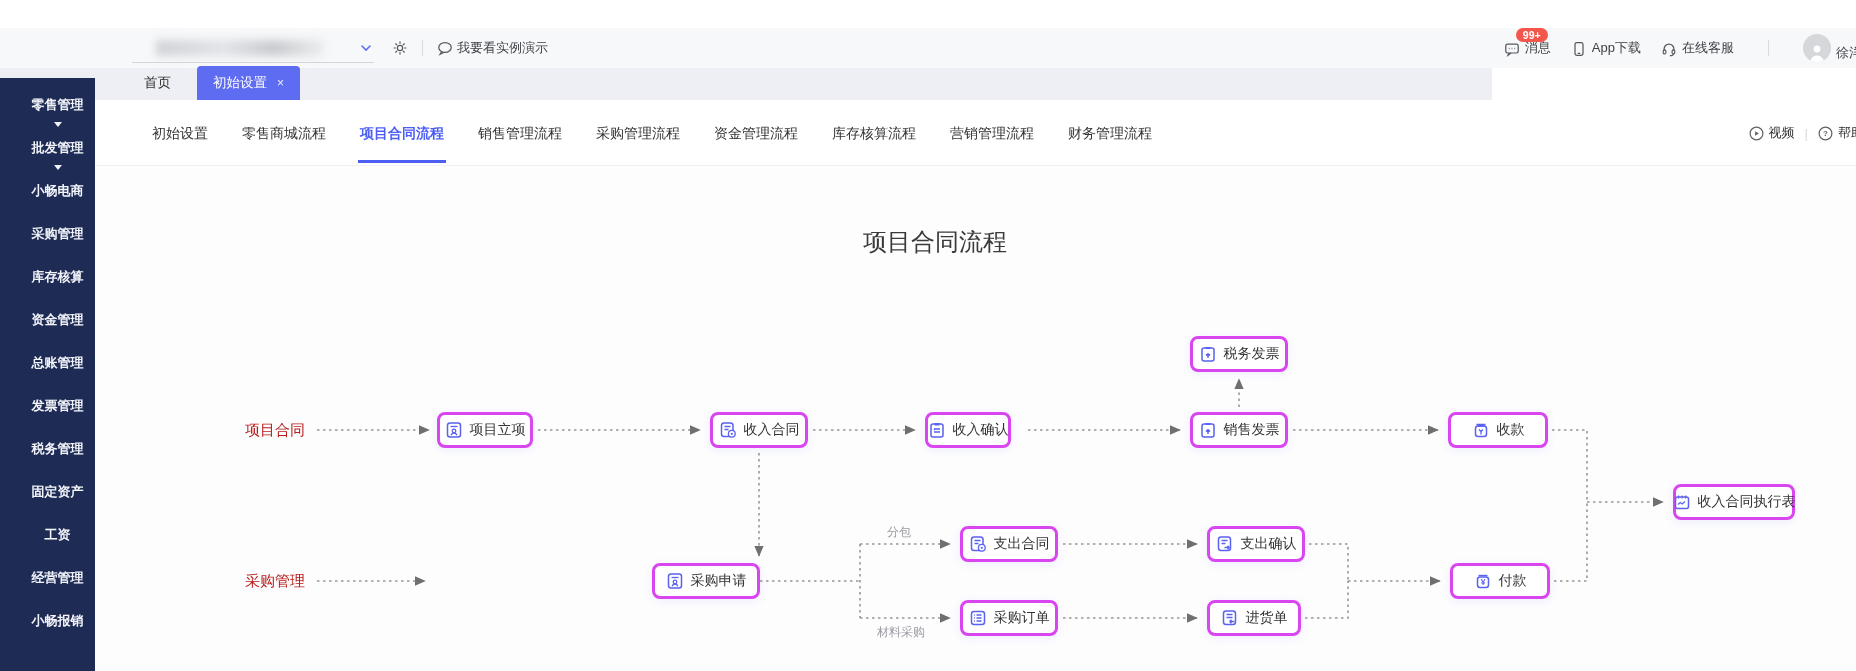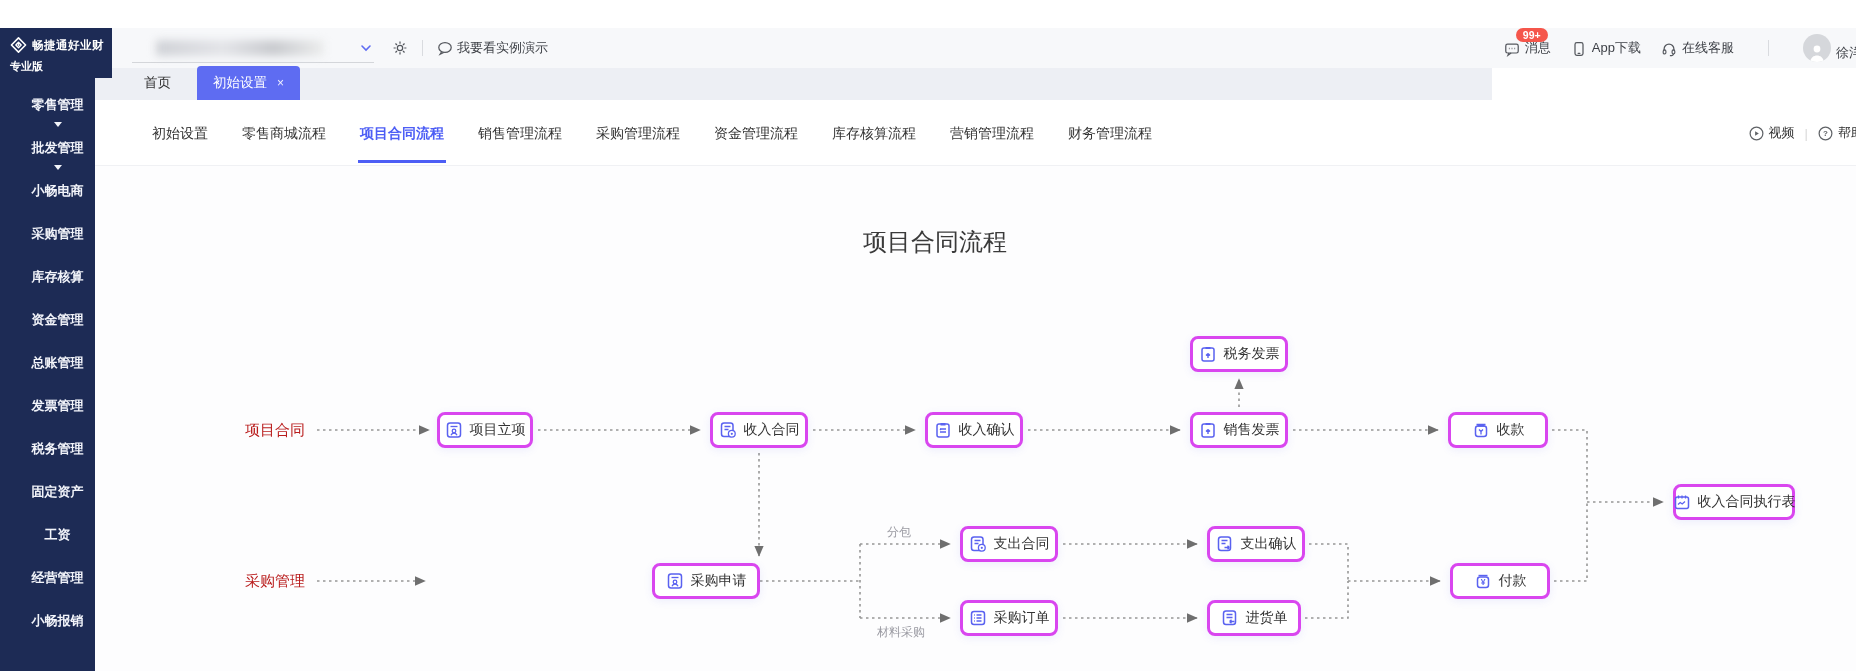--- a/index.html
+++ b/index.html
@@ -182,31 +182,20 @@
           <svg width="20" height="20" viewBox="0 0 20 20">
               <circle cx="10" cy="7" r="3.4" fill="#fff"></circle>
               <path d="M3 20c.8-4.5 3.8-6.5 7-6.5s6.2 2 7 6.5z" fill="#fff"></path>
             </svg>
         </span>
         <span>徐洋</span>
       </span>
     </div>
   </div>
 
-  <div class="logo-box">
-    <div class="logo-row">
-      <svg width="22" height="22" viewBox="0 0 24 24">
-        <path d="M12 2L22 12L12 22L2 12Z" fill="none" stroke="#fff" stroke-width="2.2" stroke-linejoin="round"></path>
-        <path d="M12 8.2L15.8 12L12 15.8L8.2 12Z" fill="none" stroke="#fff" stroke-width="2" stroke-linejoin="round"></path>
-        <circle cx="12" cy="12" r="1.4" fill="#fff"></circle>
-      </svg>
-      <span class="logo-title">畅捷通好业财</span>
-    </div>
-    <div class="logo-sub">专业版</div>
-  </div>
 
   <div class="tabstrip">
     <span class="tab-home">首页</span>
     <span class="tab-active">
       <span>初始设置</span>
       <span class="tab-close">×</span>
     </span>
   </div>
 
   <div class="sidebar">
@@ -330,21 +319,21 @@
         <span>项目立项</span>
       </div>
       <div class="node" style="left:615px; top:246px; width:98px;">
         <span class="nicon">
             <svg width="18" height="18" viewBox="0 0 18 18">
               <use href="#sym-doc-circle"></use>
             </svg>
           </span>
         <span>收入合同</span>
       </div>
-      <div class="node" style="left:830px; top:246px; width:98px;">
+      <div class="node" style="left:830px; top:246px; width:86px;">
         <span class="nicon">
             <svg width="18" height="18" viewBox="0 0 18 18">
               <use href="#sym-clip-lines"></use>
             </svg>
           </span>
         <span>收入确认</span>
       </div>
       <div class="node" style="left:1095px; top:246px; width:98px;">
         <span class="nicon">
             <svg width="18" height="18" viewBox="0 0 18 18">

